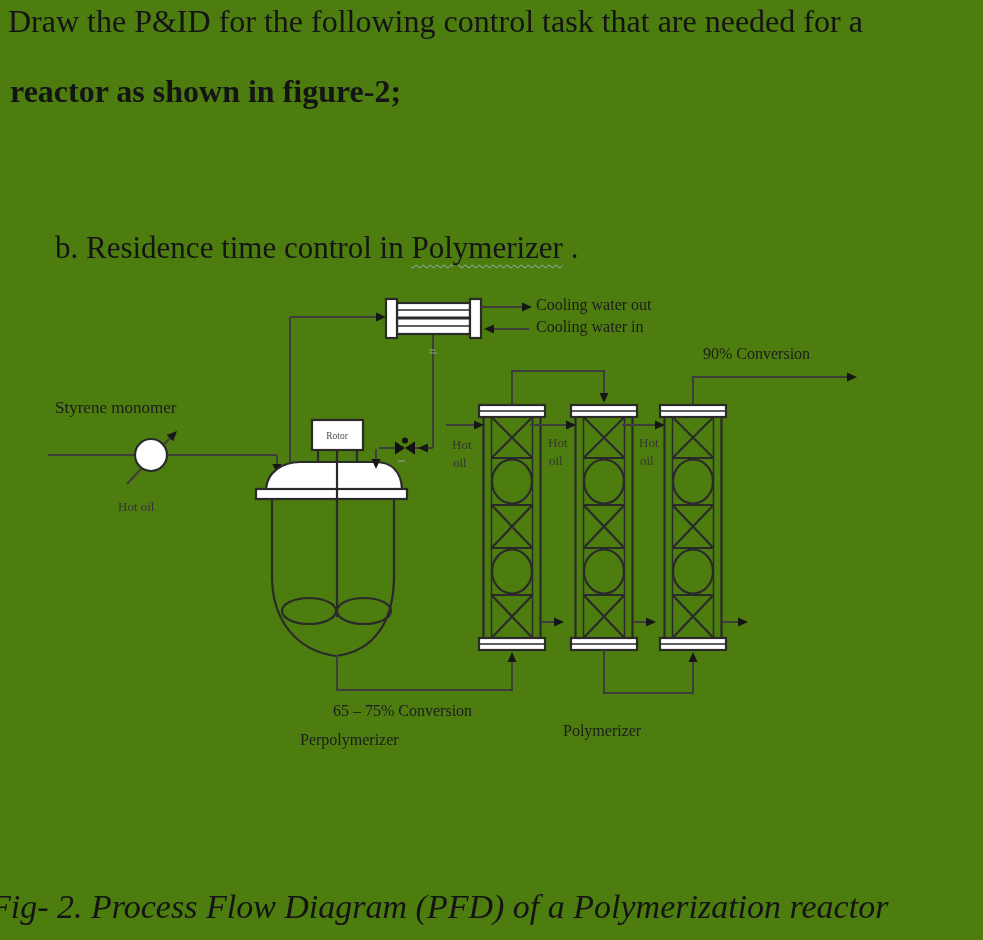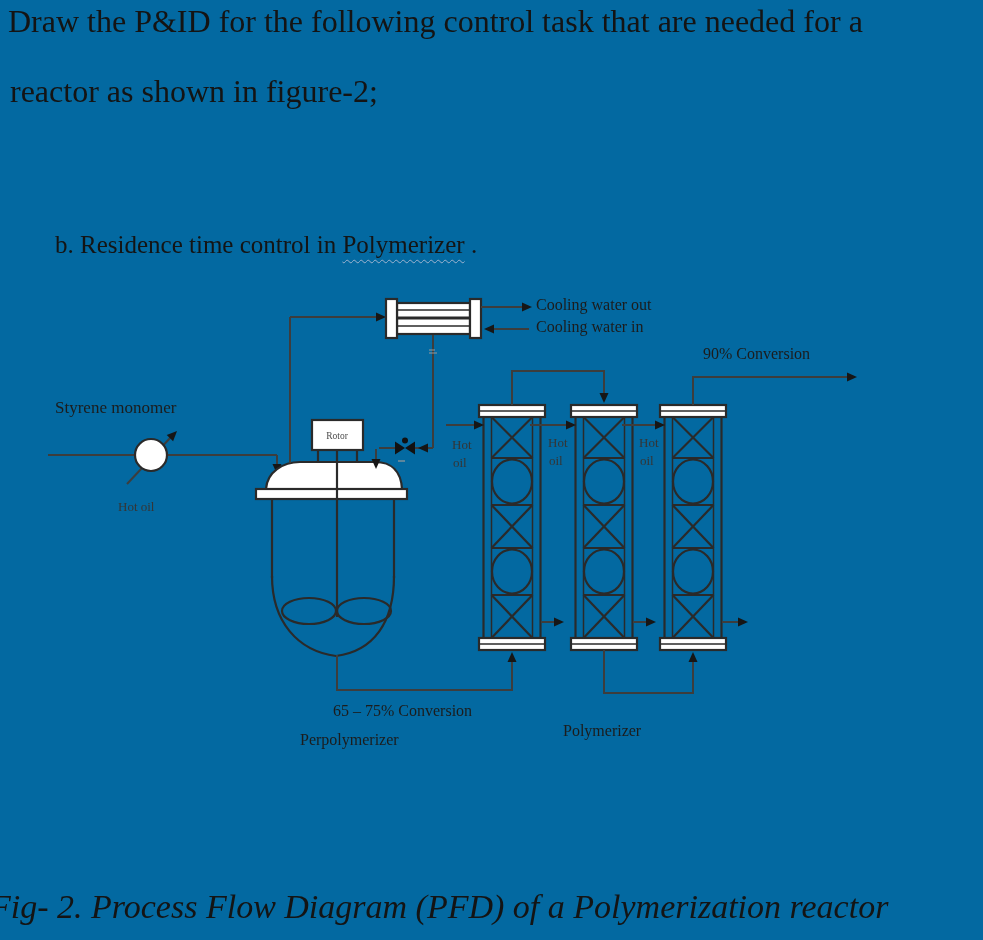--- a/index.html
+++ b/index.html
@@ -1,22 +1,22 @@
 <!DOCTYPE html>
 <html><head>
 <meta charset="utf-8">
 <style>
   html,body{margin:0;padding:0;background:#fff;}
-  .page{position:relative;width:983px;height:940px;background:#0369a1;overflow:hidden;
+  .page{position:relative;width:983px;height:940px;background:#4d7c0f;overflow:hidden;
         font-family:"Liberation Serif",serif;color:#141414;}
   .tline{position:absolute;white-space:nowrap;font-size:32px;line-height:1.1;margin:0;}
   #l1{left:8px;top:4px;}
-  #l2{left:10px;top:74px;}
+  #l2{left:10px;top:74px;font-weight:bold;}
   #la{left:55px;top:161px;font-size:31px;}
-  #lb{left:55px;top:231px;font-size:25px;text-align:center;}
+  #lb{left:55px;top:231px;font-size:31px;text-align:center;}
   .squiggle{text-decoration:underline;text-decoration-style:wavy;
             text-decoration-color:#9eb3cf;text-decoration-thickness:1px;
             text-underline-offset:6px;}
   #caption{left:-10px;top:888px;font-size:34px;font-style:italic;}
   svg.diagram{position:absolute;left:0;top:0;}
   svg text{font-family:"Liberation Serif",serif;fill:#1c1c1c;}
   .pipe{stroke:#3d3d3d;stroke-width:2;fill:none;}
   .equip{stroke:#2a2a2a;stroke-width:2.2;fill:none;}
   .equipw{stroke:#2a2a2a;stroke-width:2.2;fill:#fff;}
   .thin{stroke:#2a2a2a;stroke-width:1.5;fill:none;}

